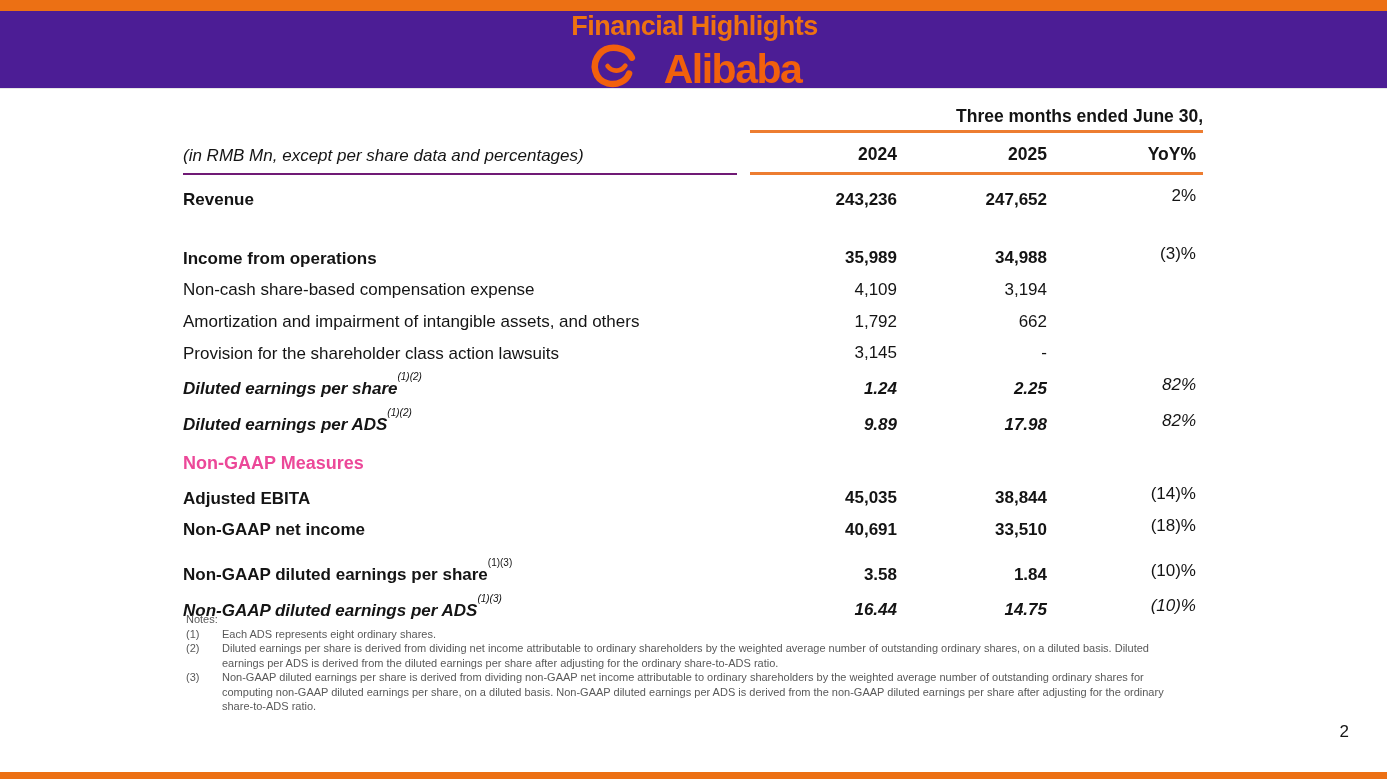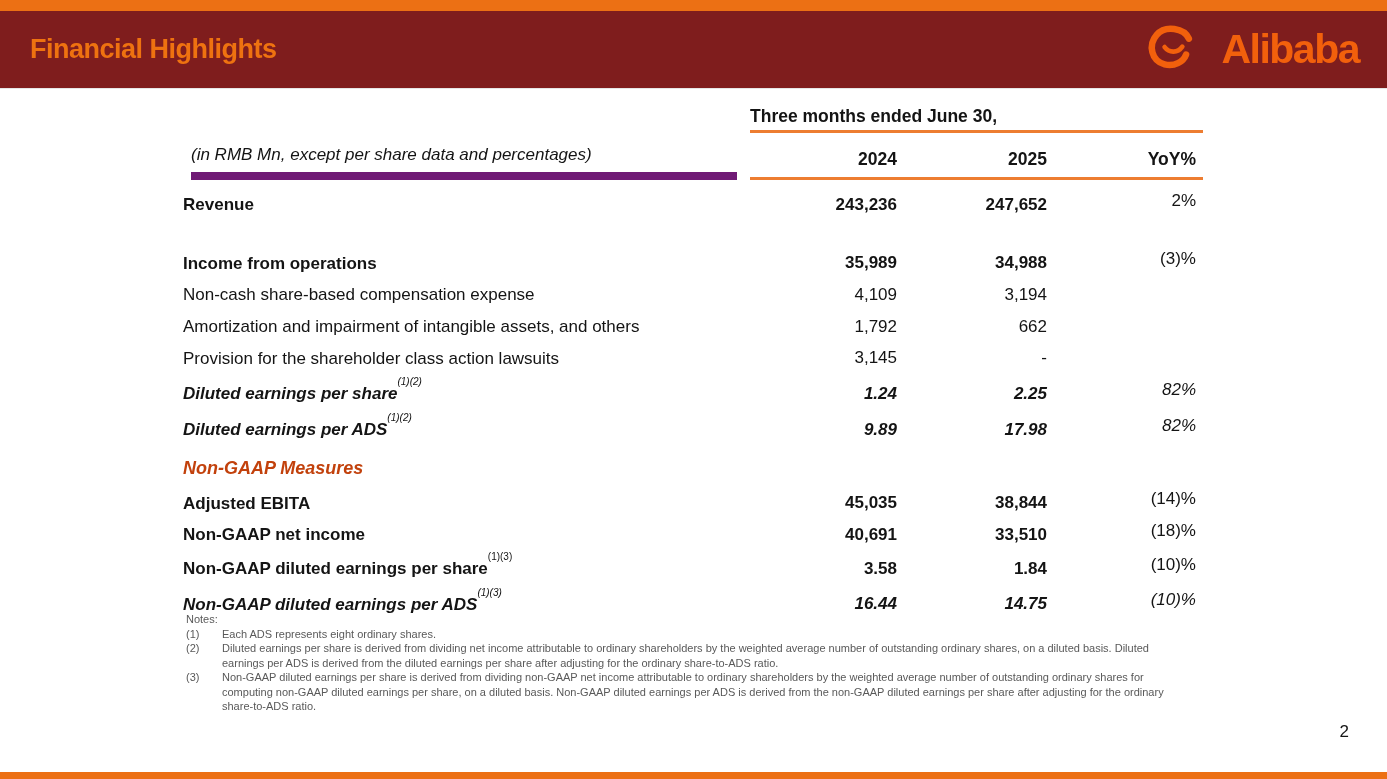--- a/index.html
+++ b/index.html
@@ -8,23 +8,24 @@
     font-family:"Liberation Sans", sans-serif;
     background:#ffffff; color:#141414;
     position:relative; overflow:hidden;
   }
   
   .top-bar    { position:absolute; top:0; left:0; width:100%; height:11px; background:#EC7014; }
   .bottom-bar { position:absolute; bottom:0; left:0; width:100%; height:7px; background:#EC7014; }
   
   .header {
     position:absolute; top:11px; left:0; width:100%; height:78px;
-    background:#7f1d1d; border-bottom:1px solid #E6E6E6;
+    background:#4c1d95; border-bottom:1px solid #E6E6E6;
     display:flex; align-items:center; justify-content:space-between;
     padding:0 28px 0 30px;
+    flex-direction:column;
   }
   .page-title {
     color:#EE7210; font-size:27px; font-weight:700; letter-spacing:-0.5px;
   }
   .logo { display:flex; align-items:center; gap:20px; }
   .logo-text { color:#F2600C; font-size:41px; font-weight:700; letter-spacing:-1.5px; }
   
   .fin-table { position:absolute; top:106px; left:183px; width:1020px; }
   .trow {
     display:grid;
@@ -33,39 +34,39 @@
   }
   .cell { font-size:17px; line-height:27px; }
   .num  { text-align:right; }
   .yoy  { text-align:right; padding-right:7px; transform:translateY(-4px); }
   .b .lbl, .b .num { font-weight:700; }
   .r .lbl, .r .num { font-weight:400; }
   .yoy { font-weight:400; }
   sup.fnote { font-size:10px; font-weight:400; position:relative; top:-7px; letter-spacing:0; }
   
   .period-row .span-cell {
-    grid-column:3 / 6; text-align:left; font-weight:700; font-size:17.5px;
+    grid-column:3 / 6; text-align:right; font-weight:700; font-size:17.5px;
     padding-bottom:3px; border-bottom:3px solid #ED7D31;
   }
   .colhead-row .caption {
     font-style:italic; font-weight:400; font-size:17px;
-    padding:8px 0 4px 0; border-bottom:8px solid #701a75;margin-left:8px;
+    padding:8px 0 4px 0; border-bottom:2px solid #701a75;
   }
   .colhead-row .chead {
     font-weight:700; font-size:17.5px; text-align:right;
     padding:8px 0 4px 0; border-bottom:3px solid #ED7D31;
   }
   .colhead-row .chead.yoyh { padding-right:7px; }
   
   .m6  { margin-top:6px; }  .m27 { margin-top:27px; }
   .m11 { margin-top:11px; } .m4  { margin-top:4px;font-style:italic; }
   .m12 { margin-top:12px; } .m3  { margin-top:3px; }
-  .m2  { margin-top:2px; }
+  .m2  { margin-top:13px; }
   .section-heading {
-    color:#c2410c; font-style:italic; font-weight:700; font-size:18px; line-height:27px;
+    color:#ec4899; font-weight:700; font-size:18px; line-height:27px;
   }
   
   .notes {
     position:absolute; top:612px; left:186px; width:1000px;
     color:#595959; font-size:11px; line-height:14.5px;
   }
   .note-item { display:grid; grid-template-columns:36px 1fr; }
   
   .page-number { position:absolute; top:722px; right:38px; font-size:17px; font-weight:400; color:#141414; }
 </style>

